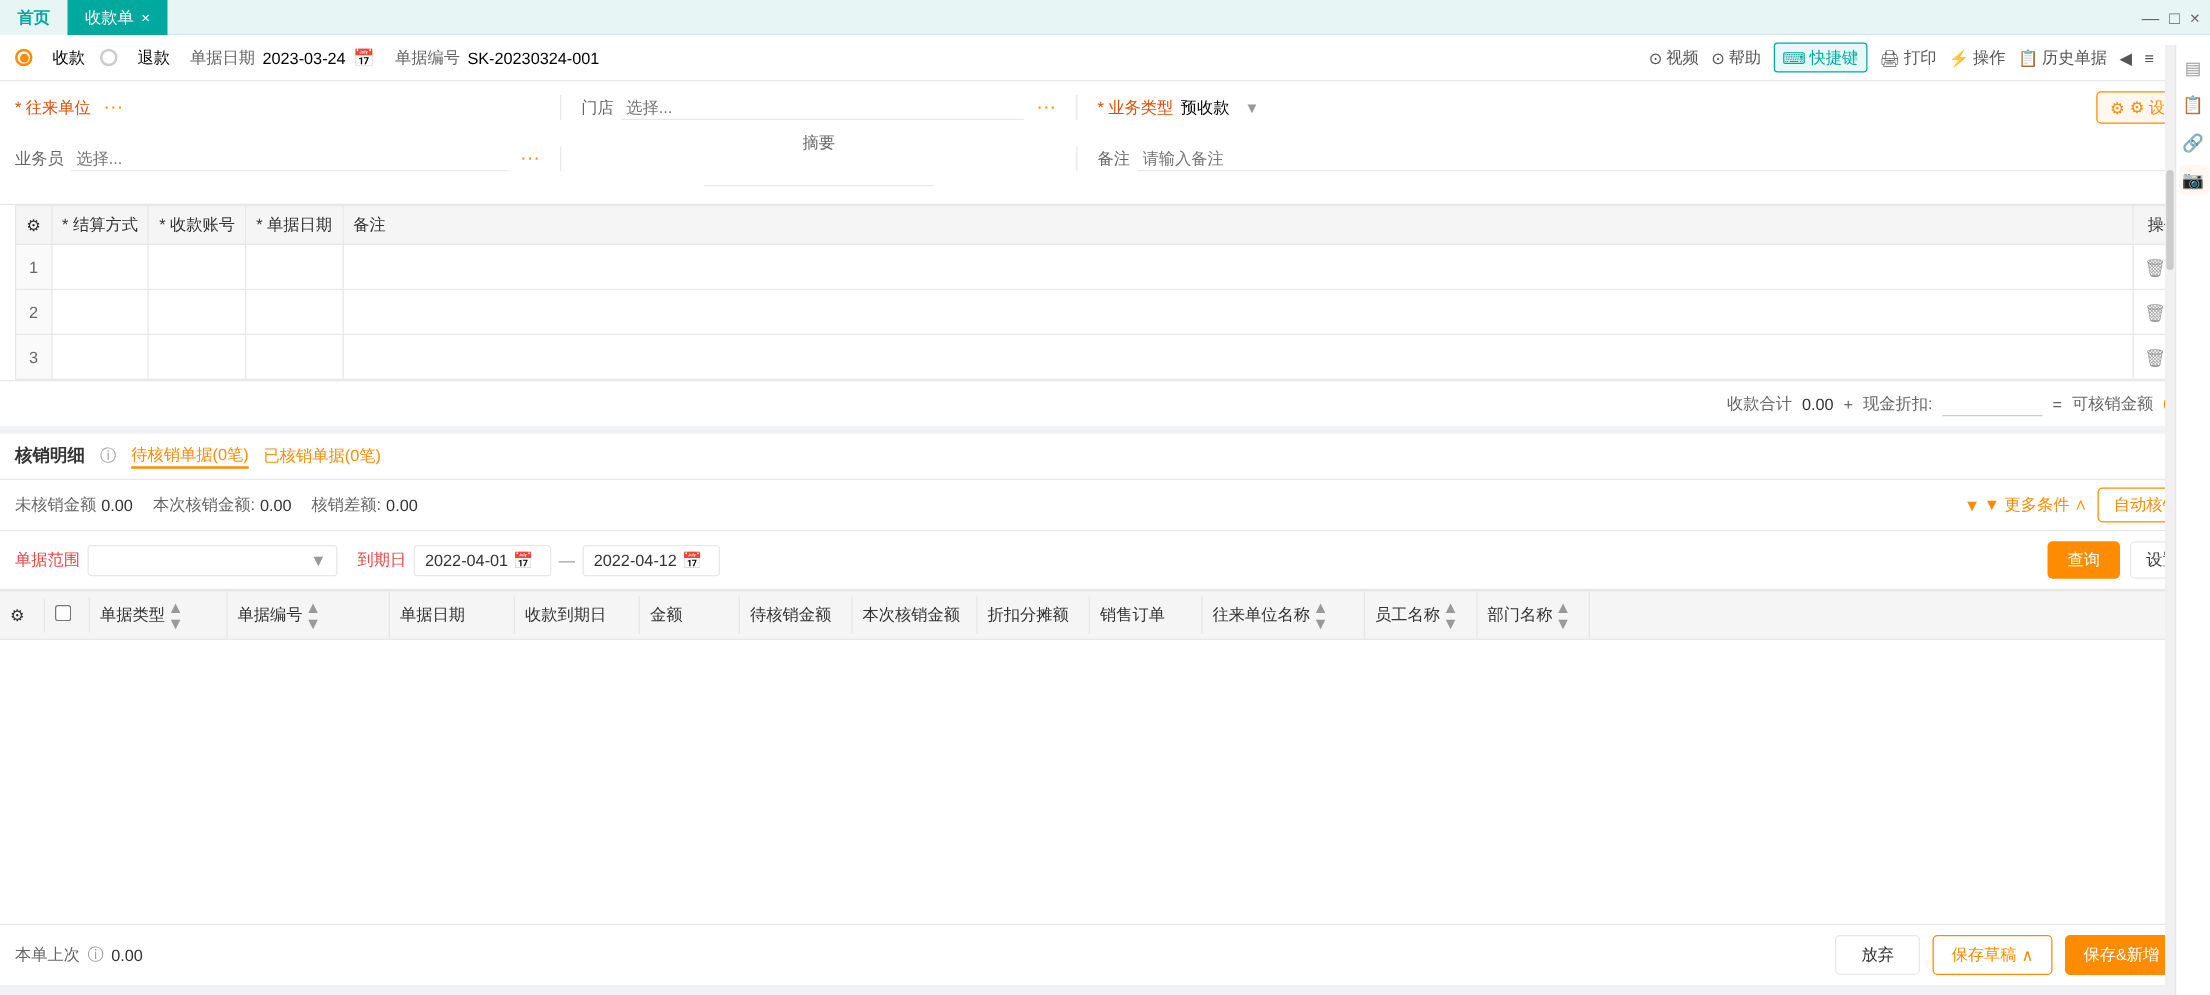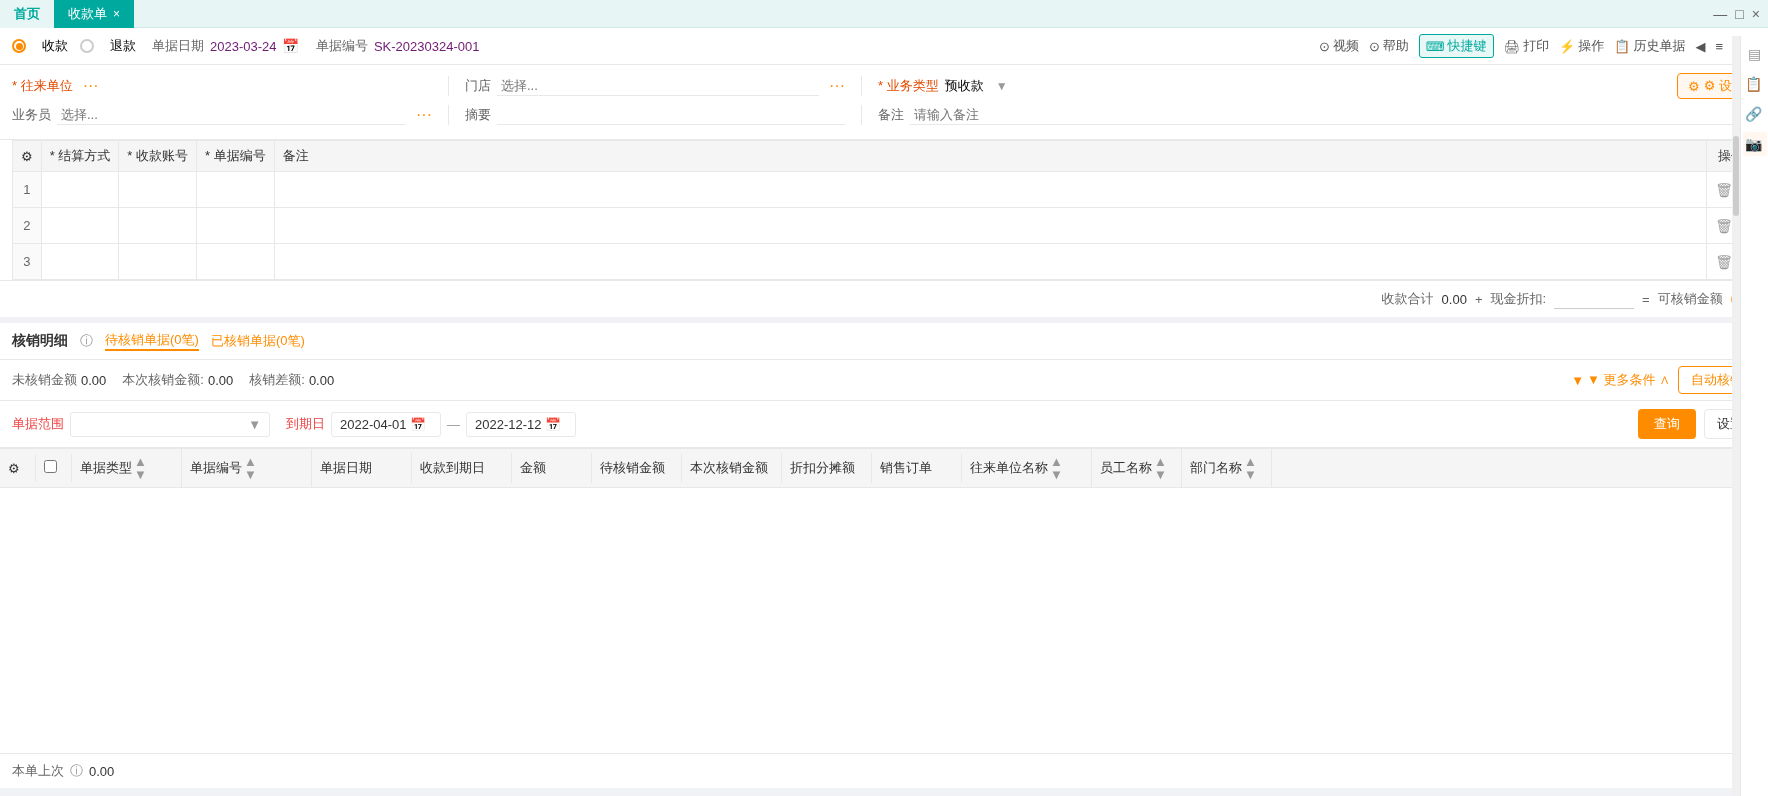--- a/index.html
+++ b/index.html
@@ -33,21 +33,21 @@
     .radio-group { display: flex; align-items: center; gap: 12px; }
     .radio-item { display: flex; align-items: center; gap: 16px; cursor: pointer; }
     .radio-circle {
       width: 14px; height: 14px; border-radius: 50%; border: 2px solid #ccc;
       display: flex; align-items: center; justify-content: center;
     }
     .radio-circle.checked { border-color: #ff8c00; }
     .radio-circle.checked::after { content:''; width:7px; height:7px; border-radius:50%; background:#ff8c00; }
     .field-row { display: flex; align-items: center; gap: 6px; }
     .field-label { color: #666; white-space: nowrap; }
-    .field-value { color: #701a75; font-weight: 500; }
+    .field-value { color: #000000; font-weight: 500; }
     .icon-btn { cursor: pointer; color: #999; font-size: 14px; }
     .toolbar-right { margin-left: auto; display: flex; align-items: center; gap: 10px; color: #555; }
     .toolbar-right span { cursor: pointer; display: flex; align-items: center; gap: 3px; }
     .toolbar-right .active-btn { background: #e8f8f7; color: #00a99d; border: 1px solid #00a99d; border-radius: 3px; padding: 2px 6px; }
 
     
     .form-area { padding: 8px 12px; border-bottom: 1px solid #e8e8e8; flex-shrink: 0; }
     .form-row { display: flex; align-items: center; gap: 0; margin-bottom: 6px; }
     .form-field { display: flex; align-items: center; gap: 6px; flex: 1; min-width: 0; }
     .form-field-label { color: #e04c00; white-space: nowrap; font-size: 13px; }
@@ -287,21 +287,21 @@
     </div>
     <div class="form-row">
 
       <div class="form-field" style="max-width:420px;">
         <span class="form-field-label optional">业务员</span>
         <input class="form-input" type="text" placeholder="选择..." style="">
         <span class="form-more">···</span>
       </div>
       <div class="form-divider"></div>
 
-      <div class="form-field" style="max-width:380px;">
+      <div class="form-field" style="max-width:380px;flex-direction:column;">
         <span class="form-field-label optional">摘要</span>
         <input class="form-input" type="text" style="">
       </div>
       <div class="form-divider"></div>
 
       <div class="form-field" style="flex:1;">
         <span class="form-field-label optional">备注</span>
         <input class="form-input" type="text" placeholder="请输入备注" style="">
       </div>
     </div>
@@ -314,21 +314,21 @@
           <th class="gear-cell">
             <span>⚙</span>
           </th>
           <th>
             <span>* 结算方式</span>
           </th>
           <th>
             <span>* 收款账号</span>
           </th>
           <th style="width:120px;">
-            <span>* 单据编号</span>
+            <span>* 单据日期</span>
           </th>
           <th style="width:100%;">
             <span>备注</span>
           </th>
           <th style="width:60px;text-align:center;">
             <span>操作</span>
           </th>
         </tr>
       </thead>
       <tbody>
@@ -425,21 +425,21 @@
         </div>
       </div>
       <div class="filter-field">
         <span class="filter-label">到期日</span>
         <div class="date-input">
           <span>2022-04-01</span>
           <span>📅</span>
         </div>
         <span class="date-sep">—</span>
         <div class="date-input">
-          <span>2022-12-12</span>
+          <span>2022-04-12</span>
           <span>📅</span>
         </div>
       </div>
       <div class="filter-right">
         <button class="query-btn">查询</button>
         <button class="settings-btn2">设置</button>
       </div>
     </div>
 
     <div class="bottom-table-header">
@@ -507,20 +507,31 @@
       </div>
     </div>
   </div>
 
   <div class="page-footer">
     <div class="footer-info">
       <span>本单上次</span>
       <span class="hexiao-info-icon">ⓘ</span>
       <span class="footer-val">0.00</span>
     </div>
+    <div class="footer-right">
+      <button class="btn-abandon">放弃</button>
+      <button class="btn-save-draft">
+        <span>保存草稿</span>
+        <span>∧</span>
+      </button>
+      <button class="btn-save-new">
+        <span>保存&amp;新增</span>
+        <span>∧</span>
+      </button>
+    </div>
   </div>
 
 </div>
 
 <div class="right-sidebar">
   <div class="sidebar-icon">▤</div>
   <div class="sidebar-icon">📋</div>
   <div class="sidebar-icon">🔗</div>
   <div class="sidebar-icon active">📷</div>
 </div>

